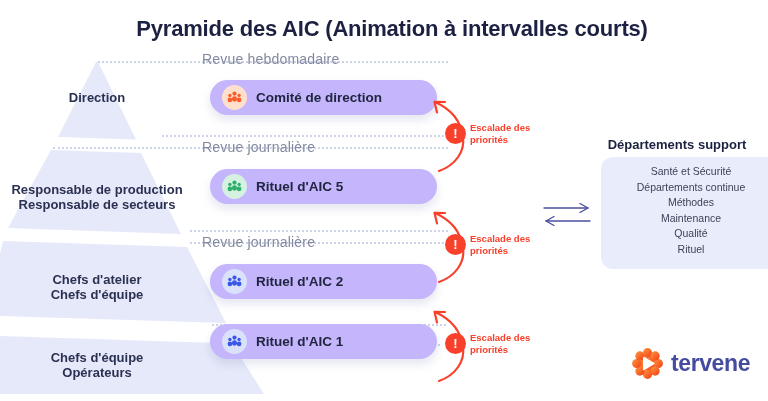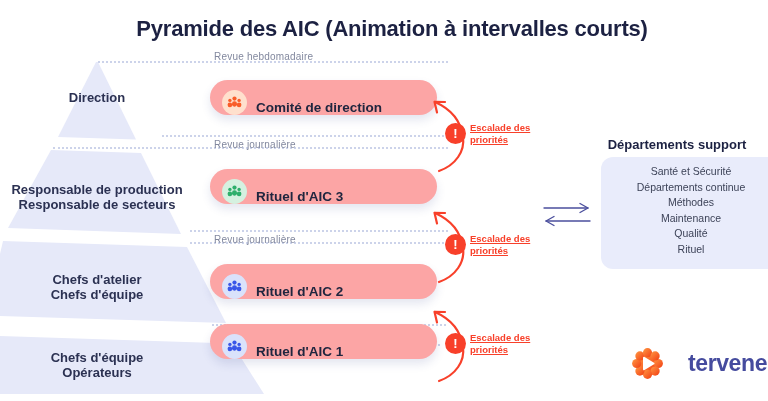--- a/index.html
+++ b/index.html
@@ -19,31 +19,31 @@
   .pyramid-svg{position:absolute;left:0;top:0;}
   .pyramid-svg polygon{fill:#e6e9f9;}
 
   .pyr-label{
     position:absolute;left:-8px;width:210px;text-align:center;
     font-size:13px;font-weight:700;color:#2b3152;line-height:14.5px;
   }
   .pyr-label .ln{display:block;}
 
   .revue{
-    position:absolute;left:214px;font-size:10px;color:#82889e;
+    position:absolute;left:202px;font-size:14px;color:#82889e;
     letter-spacing:0.2px;white-space:nowrap;
   }
 
   .dotline{position:absolute;height:0;border-top:2px dotted #ccd3ea;}
 
   .card{
     position:absolute;left:210px;width:227px;height:35px;
-    background:#fca5a5;border-radius:17.5px;
+    background:#c4b5fd;border-radius:17.5px;
     box-shadow:0 5px 10px rgba(45,65,140,0.13);
-    display:flex;align-items:flex-end;padding-left:12px;box-sizing:border-box;
+    display:flex;align-items:center;padding-left:12px;box-sizing:border-box;
   }
   .icon{
     width:25px;height:25px;border-radius:50%;flex:0 0 25px;
     display:flex;align-items:center;justify-content:center;
   }
   .icon svg{display:block;}
   .icon-orange{background:#ffe0cd;color:#f95d2a;}
   .icon-green{background:#d5f1e0;color:#2eaf6b;}
   .icon-blue{background:#dae2fb;color:#3a57e8;}
   .card-label{margin-left:9px;font-size:13.5px;font-weight:700;color:#20263f;white-space:nowrap;}
@@ -53,38 +53,38 @@
   .esc path{stroke:#f8402a;stroke-width:2.2;fill:none;stroke-linecap:round;stroke-linejoin:round;}
   .bang{
     position:absolute;left:20px;top:28px;width:21px;height:21px;border-radius:50%;
     background:#f8402a;color:#ffffff;font-size:13px;font-weight:800;
     display:flex;align-items:center;justify-content:center;
   }
   .esc-text{
     position:absolute;left:45px;top:27px;width:64px;
     font-size:9.5px;font-weight:700;color:#f8402a;line-height:11.5px;
   }
-  .esc-text span{display:block;text-decoration:underline;}
+  .esc-text span{display:block;}
 
   .support-heading{
     position:absolute;left:576px;top:137px;width:202px;text-align:center;
     font-size:13px;font-weight:800;color:#1c2142;
   }
   .support-box{
     position:absolute;left:601px;top:157px;width:180px;height:112px;
     background:#e9ecfb;border-radius:12px;box-sizing:border-box;padding-top:7px;
   }
   .support-item{
     font-size:10.5px;line-height:15.6px;color:#3d4358;text-align:center;font-weight:500;
   }
 
   .xchg{position:absolute;left:543px;top:201px;}
   .xchg path{stroke:#4b4f9d;stroke-width:1.4;fill:none;stroke-linecap:round;stroke-linejoin:round;}
 
-  .logo{position:absolute;left:629px;top:345px;display:flex;align-items:center;gap:22px;}
+  .logo{position:absolute;left:629px;top:345px;display:flex;align-items:center;gap:5px;}
   .wordmark{font-size:23px;font-weight:800;color:#454b9e;letter-spacing:-0.4px;}
 </style>
 </head>
 <body>
 
 <div class="stage">
 
   <h1 class="title">Pyramide des AIC (Animation à intervalles courts)</h1>
 
   <svg class="pyramid-svg" width="768" height="401" viewBox="0 0 768 401">
@@ -140,21 +140,21 @@
     <span class="icon icon-green">
       <svg width="17" height="17" viewBox="0 0 17 17" fill="currentColor">
         <circle cx="8.5" cy="4.6" r="2.1"></circle>
           <circle cx="3.9" cy="6.4" r="1.7"></circle>
           <circle cx="13.1" cy="6.4" r="1.7"></circle>
         <rect x="6" y="7.3" width="5" height="5.4" rx="2.4"></rect>
         <rect x="1.6" y="8.6" width="4.6" height="4.6" rx="2.2"></rect>
         <rect x="10.8" y="8.6" width="4.6" height="4.6" rx="2.2"></rect>
       </svg>
     </span>
-    <span class="card-label">Rituel d'AIC 3</span>
+    <span class="card-label">Rituel d'AIC 5</span>
   </div>
 
   <div class="card" style="top:264px">
     <span class="icon icon-blue">
       <svg width="17" height="17" viewBox="0 0 17 17" fill="currentColor">
         <circle cx="8.5" cy="4.6" r="2.1"></circle>
           <circle cx="3.9" cy="6.4" r="1.7"></circle>
           <circle cx="13.1" cy="6.4" r="1.7"></circle>
         <rect x="6" y="7.3" width="5" height="5.4" rx="2.4"></rect>
         <rect x="1.6" y="8.6" width="4.6" height="4.6" rx="2.2"></rect>

